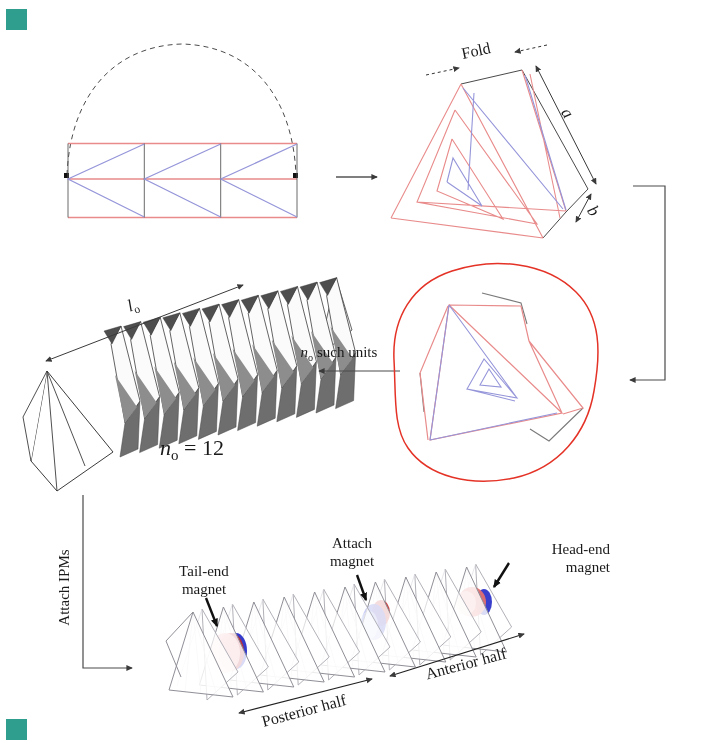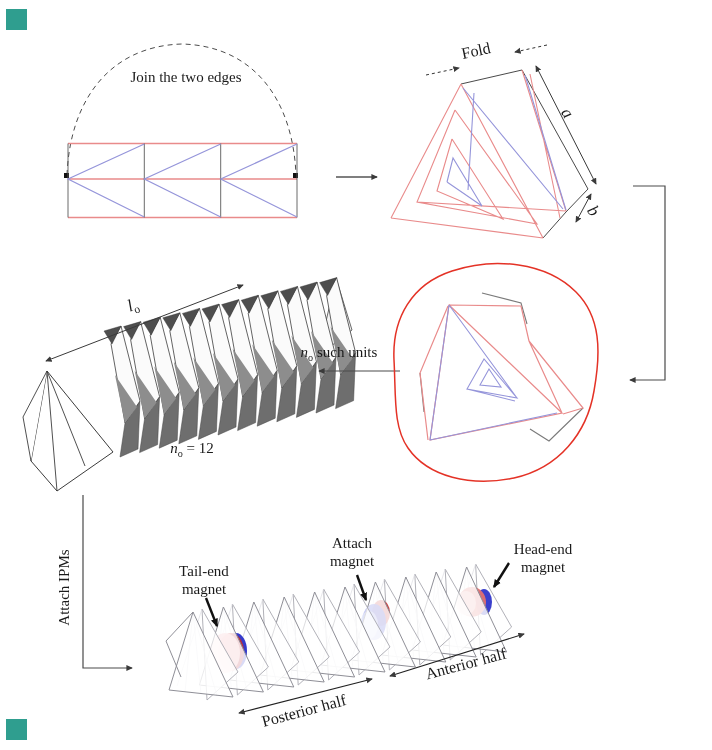--- a/index.html
+++ b/index.html
@@ -203,23 +203,20 @@
       </g>
     <path d="M193,612 L166,641 L181,677" fill="none" stroke="#8f8f97" stroke-width="1"></path>
 
     <path d="M239,713 L372,679" stroke="#222" stroke-width="1.1" marker-start="url(#mAs)" marker-end="url(#mA)"></path>
     <path d="M390,676 L524,634" stroke="#222" stroke-width="1.1" marker-start="url(#mAs)" marker-end="url(#mA)"></path>
     <path d="M206,598 L217,626" stroke="#111" stroke-width="2.4" marker-end="url(#mB)"></path>
     <path d="M357,575 L366,600" stroke="#111" stroke-width="2.4" marker-end="url(#mB)"></path>
     <path d="M509,563 L494,587" stroke="#111" stroke-width="2.4" marker-end="url(#mB)"></path>
   </svg>
 
-  <div class="lbl" style="left:116px;top:68px;width:140px;">
-    <span>Join the two edges</span>
-  </div>
 
   <div class="lbl" style="left:450px;top:42px;width:52px;font-size:16px;transform:rotate(-12deg);">
     <span>Fold</span>
   </div>
 
   <div class="lbl math" style="left:558px;top:104px;width:18px;font-size:17px;transform:rotate(55deg);">
     <i>a</i>
   </div>
 
   <div class="lbl math" style="left:584px;top:202px;width:18px;font-size:17px;transform:rotate(55deg);">
@@ -227,39 +224,39 @@
   </div>
 
   <div class="lbl math" style="left:272px;top:343px;width:134px;text-align:center;">
     <i>n</i><sub>o</sub><span> such units</span>
   </div>
 
   <div class="lbl math" style="left:120px;top:296px;width:28px;font-size:17px;transform:rotate(-20deg);">
     <i>l</i><sub>o</sub>
   </div>
 
-  <div class="lbl math" style="left:150px;top:439px;width:84px;font-size:15px;">
+  <div class="lbl math" style="left:150px;top:439px;width:84px;font-size:22px;">
     <i>n</i><sub>o</sub><span> = 12</span>
   </div>
 
   <div class="lbl" style="left:3px;top:579px;width:120px;height:17px;transform:rotate(-90deg);">
     <span>Attach IPMs</span>
   </div>
 
   <div class="lbl" style="left:162px;top:562px;width:84px;">
     <div>Tail-end</div>
       <div>magnet</div>
   </div>
 
   <div class="lbl" style="left:310px;top:534px;width:84px;">
     <div>Attach</div>
       <div>magnet</div>
   </div>
 
-  <div class="lbl" style="left:499px;top:540px;width:88px;">
+  <div class="lbl" style="left:522px;top:540px;width:88px;text-align:right;">
     <div>Head-end</div>
       <div>magnet</div>
   </div>
 
   <div class="lbl" style="left:246px;top:702px;width:116px;font-size:16px;transform:rotate(-15deg);">
     <span>Posterior half</span>
   </div>
 
   <div class="lbl" style="left:408px;top:655px;width:116px;font-size:16px;transform:rotate(-15deg);">
     <span>Anterior half</span>

